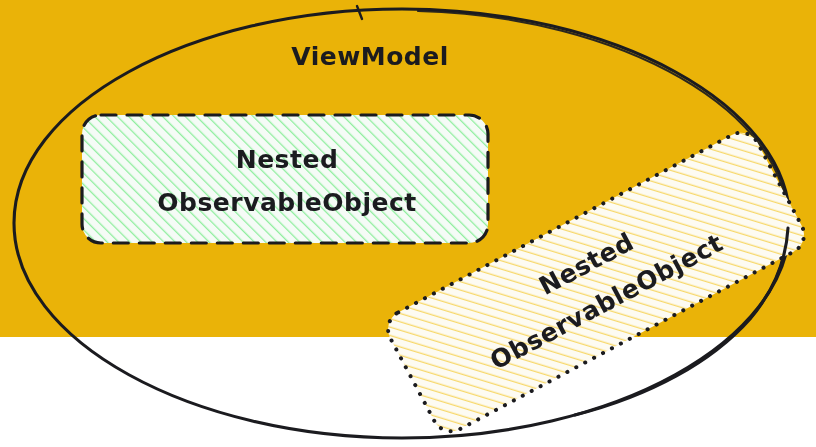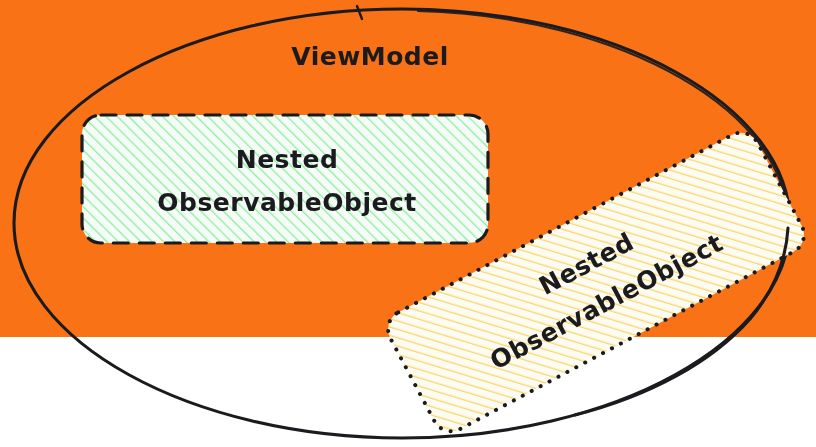--- a/index.html
+++ b/index.html
@@ -36,21 +36,21 @@
   .title-text {
     font-size: 25px;
   }
   .box-text {
     font-size: 25px;
   }
 </style>
 </head>
 <body>
 
-<div id="canvas" style="width: 816px; height: 337px; background: #f97316;">
+<div id="canvas" style="width: 816px; height: 337px; background: #eab308;">
 
   <svg id="diagram-svg" viewBox="0 0 816 447">
     <defs>
 
       <pattern id="hatch-green" width="8" height="8" patternUnits="userSpaceOnUse" patternTransform="rotate(-45)">
         <rect width="8" height="8" fill="#f5fbf6"></rect>
         <line x1="0" y1="0" x2="0" y2="8" stroke="#90ee9f" stroke-width="2.6"></line>
       </pattern>
 
       <pattern id="hatch-yellow" width="8" height="8" patternUnits="userSpaceOnUse" patternTransform="rotate(-45)">

